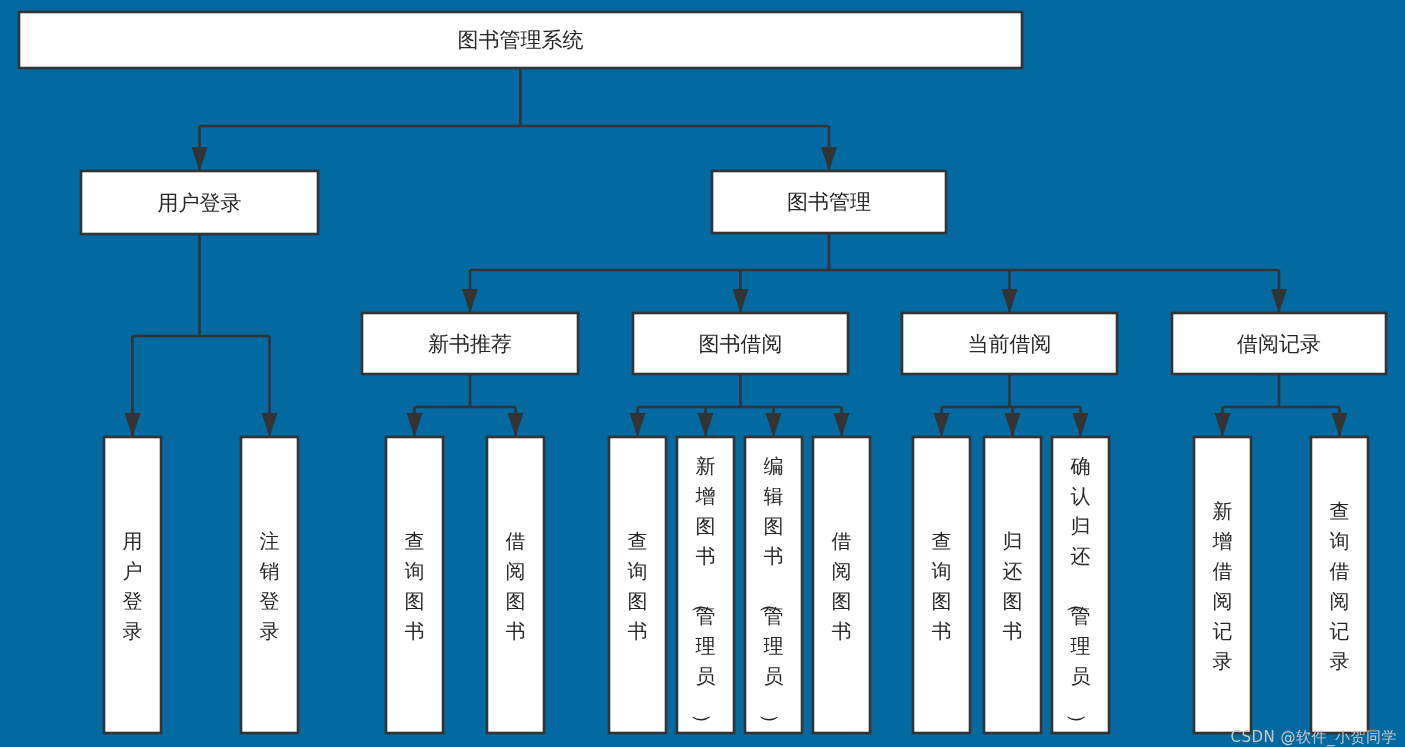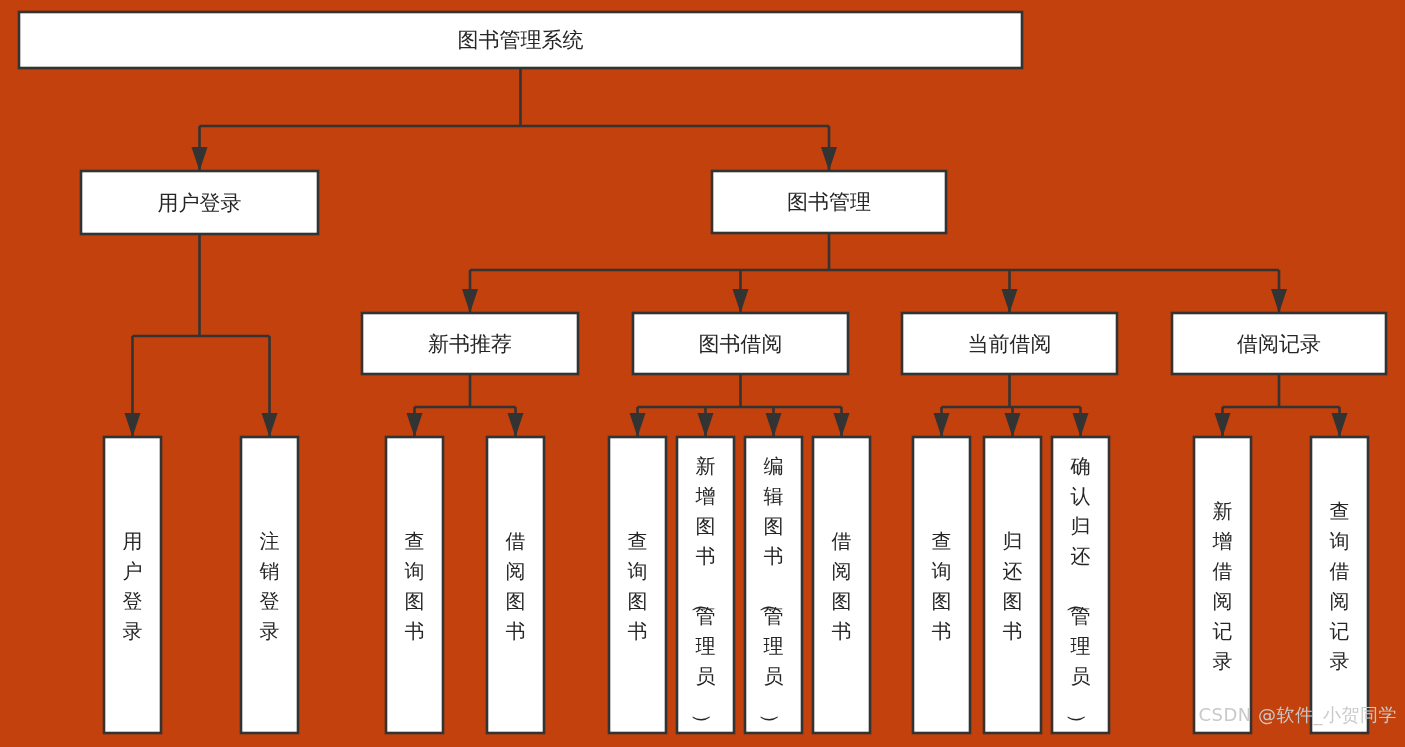--- a/index.html
+++ b/index.html
@@ -11,21 +11,21 @@
     width: 1405px;
     height: 747px;
     font-family: "DejaVu Sans", "Liberation Sans", sans-serif;
     overflow: hidden;
     position: relative;
   }
   #diagram-root {
     position: relative;
     width: 1405px;
     height: 747px;
-    background: #c2410c;
+    background: #0369a1;
   }
   svg.canvas {
     position: absolute;
     top: 0;
     left: 0;
     width: 1405px;
     height: 747px;
     display: block;
   }
   .node-box {
@@ -52,23 +52,23 @@
   }
   .leaf-label {
     font-family: "DejaVu Sans", "Liberation Sans", sans-serif;
     font-size: 20px;
     fill: #262626;
     text-anchor: middle;
   }
   .watermark {
     position: absolute;
     right: 8px;
-    bottom: 20px;
-    font-family: "DejaVu Sans", "Liberation Sans", sans-serif;
-    font-size: 18px;
+    bottom: 0;
+    font-family: "DejaVu Sans", "Liberation Sans", sans-serif;
+    font-size: 15px;
     color: #c9c9c9;
     white-space: nowrap;
     letter-spacing: 0.5px;
     user-select: none;
   }
 </style>
 </head>
 <body>
 
 <div id="diagram-root">

